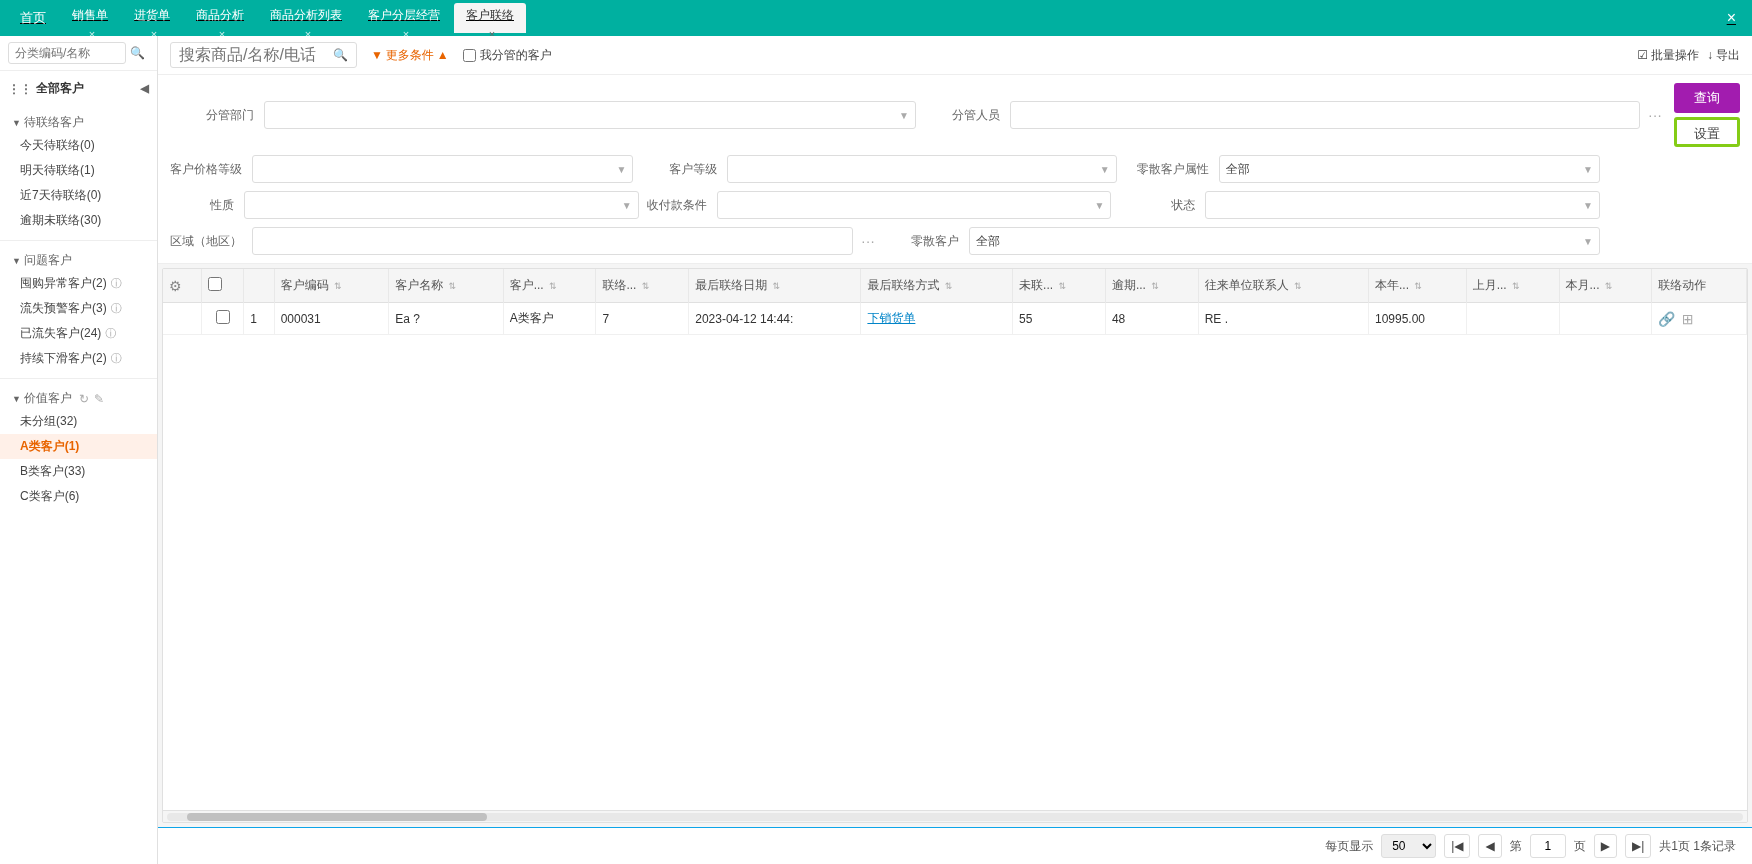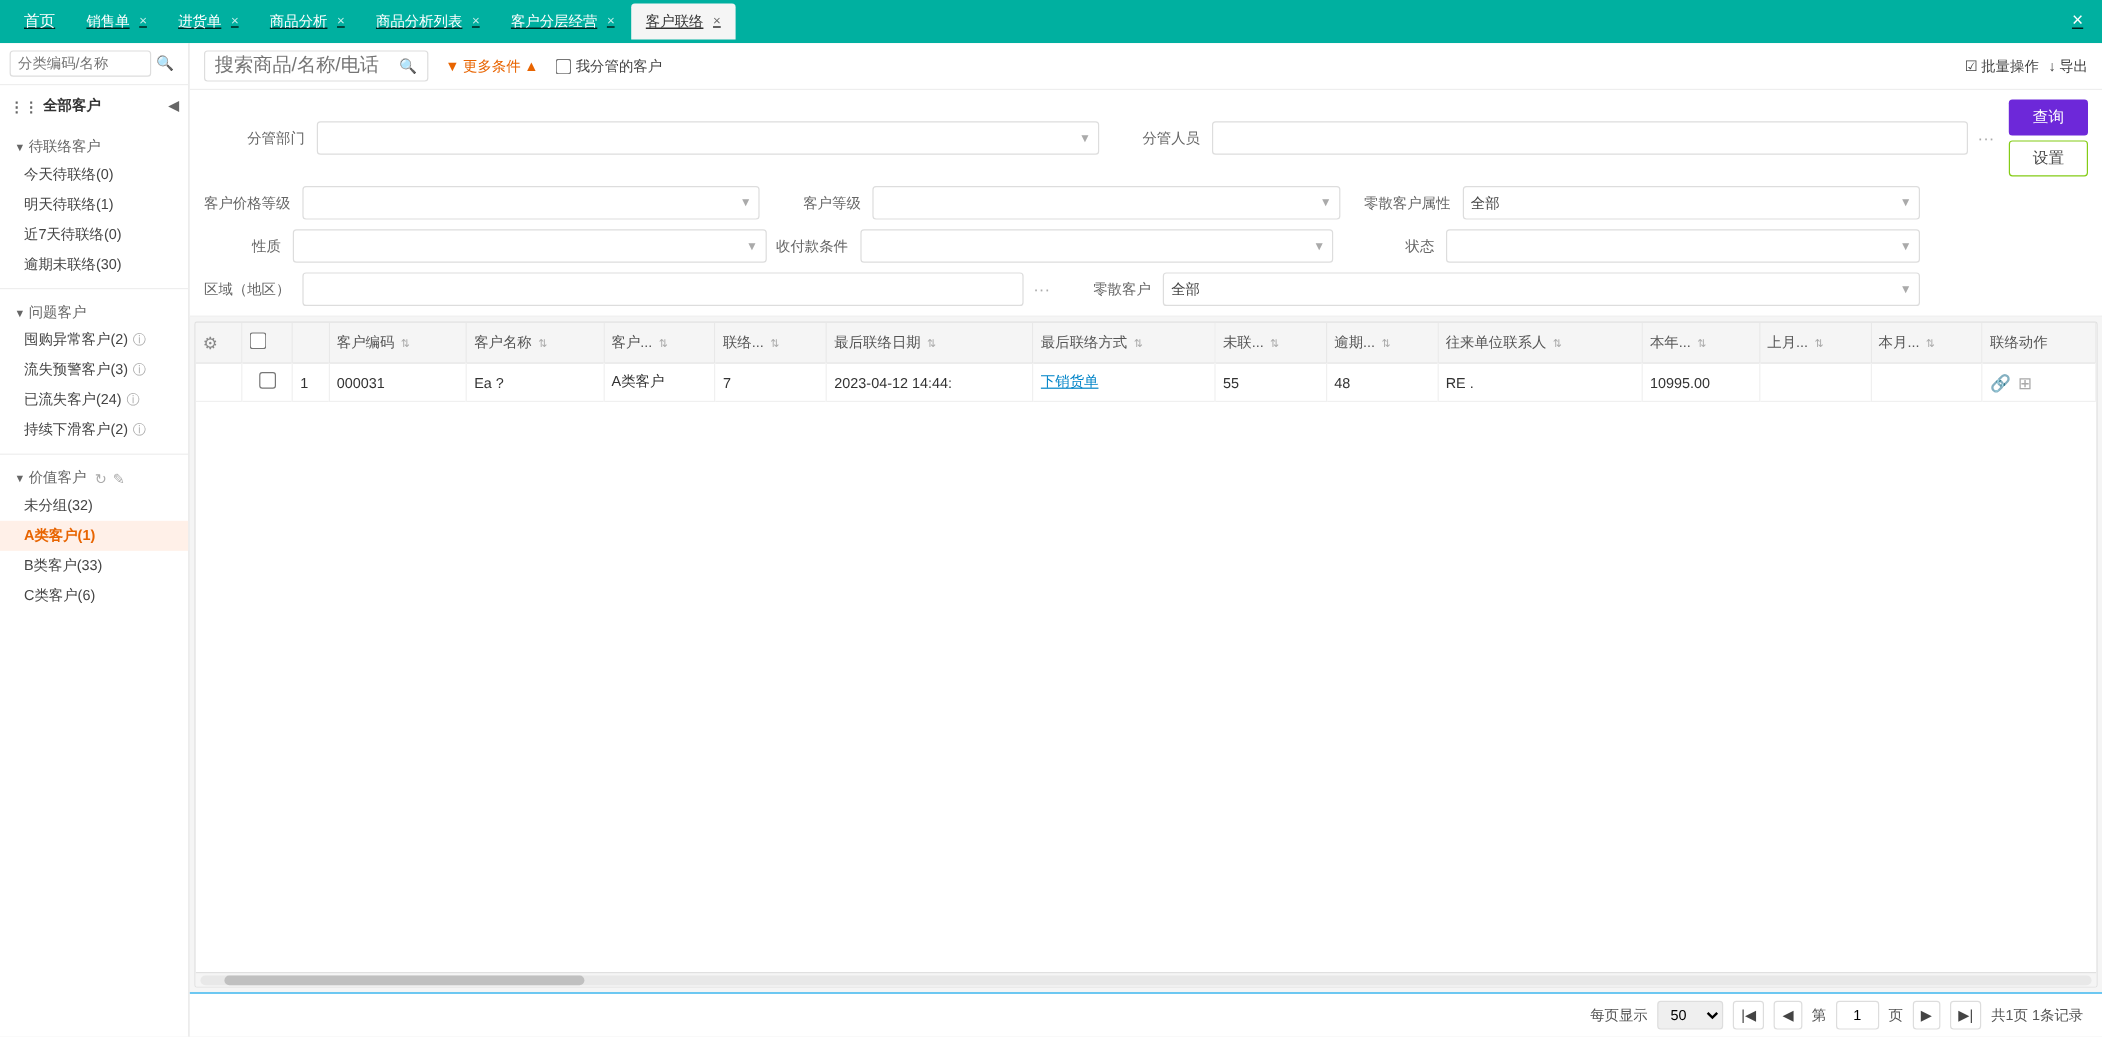--- a/index.html
+++ b/index.html
@@ -18,20 +18,21 @@
     .nav-item {
       color: white;
       padding: 4px 12px;
       cursor: pointer;
       border-radius: 3px 3px 0 0;
       font-size: 13px;
       display: flex;
       align-items: center;
       gap: 4px;
       height: 30px;
+      flex-direction: column;
     }
     .nav-item.active { background: #f5f5f5; color: #333; }
     .nav-item .close-x { font-size: 11px; color: rgba(255,255,255,0.8); margin-left: 4px; }
     .nav-item.active .close-x { color: #666; }
     .nav-home { color: white; padding: 4px 12px; font-size: 13px; }
     .nav-close-all { margin-left: auto; color: white; font-size: 16px; cursor: pointer; padding: 4px 8px; }
 
     
     .main-layout {
       display: flex;
@@ -230,33 +231,33 @@
       cursor: pointer;
       display: flex;
       align-items: center;
       justify-content: space-between;
       position: relative;
     }
     .filter-select-text { color: #444; }
     .filter-select-arrow { color: #aaa; font-size: 10px; }
     .filter-dots { color: #aaa; margin-left: 4px; font-size: 14px; cursor: pointer; }
     .btn-query {
-      background: #6d28d9;
+      background: #a21caf;
       color: white;
       border: none;
       border-radius: 3px;
       padding: 5px 20px;
       cursor: pointer;
       font-size: 13px;
       height: 30px;
     }
     .btn-setting {
       background: white;
       color: #444;
-      border: 1px solid #84cc16;
+      border: 3px solid #84cc16;
       border-radius: 3px;
       padding: 5px 16px;
       cursor: pointer;
       font-size: 13px;
       height: 30px;
     }
     .btn-group {
       display: flex;
       flex-direction: column;
       gap: 4px;

